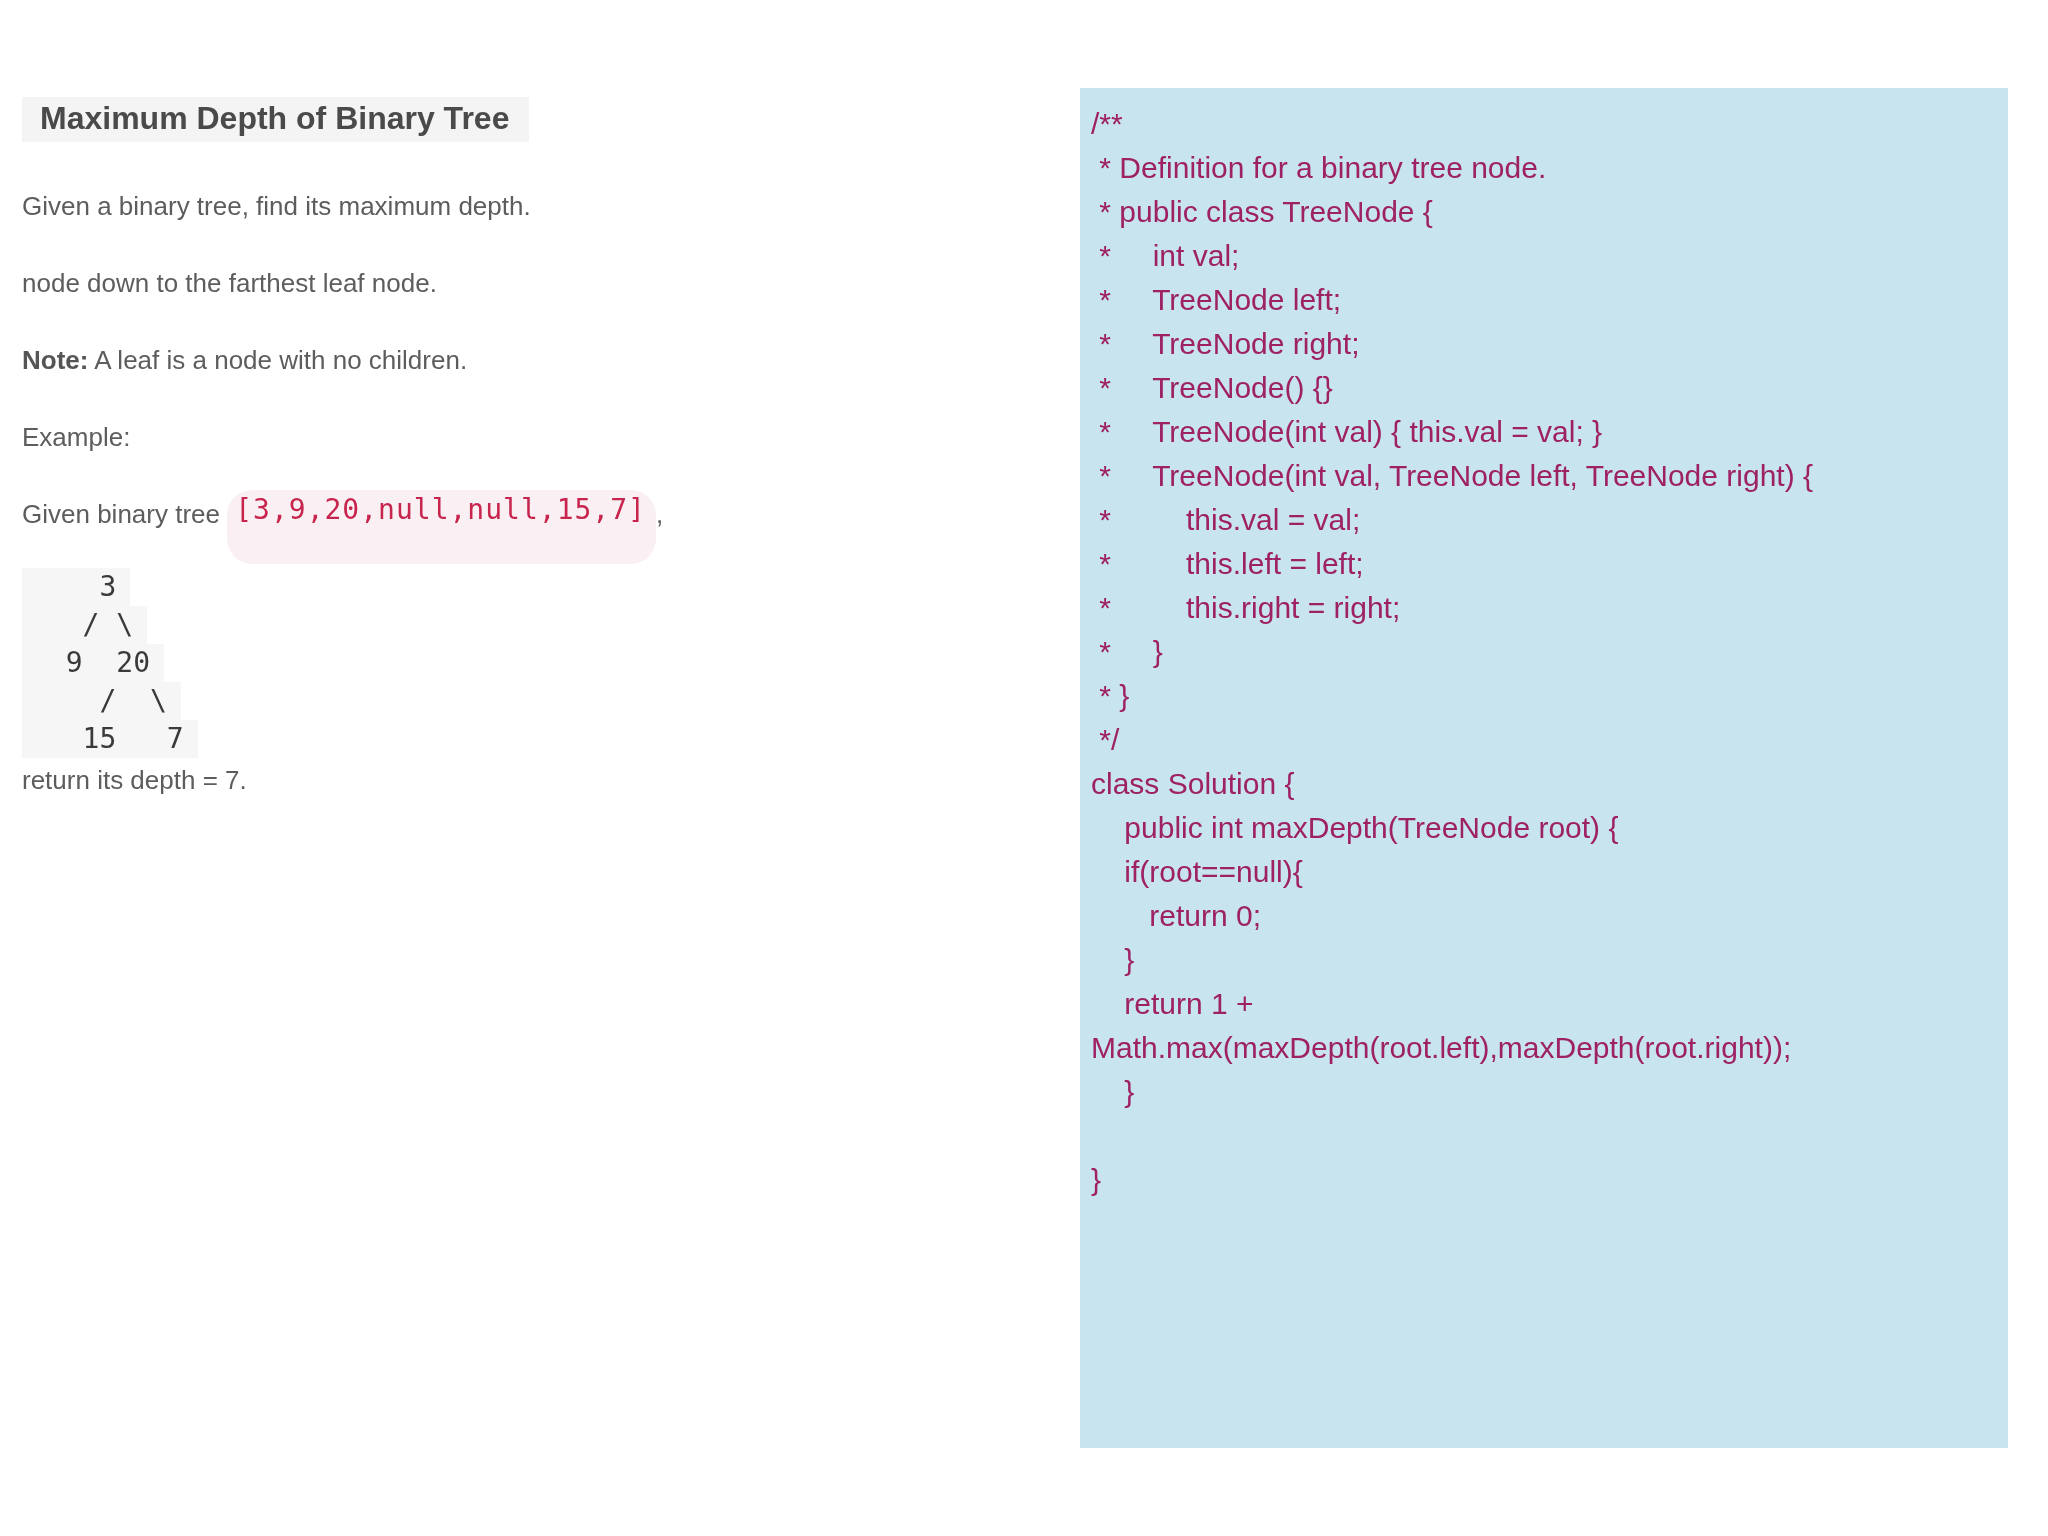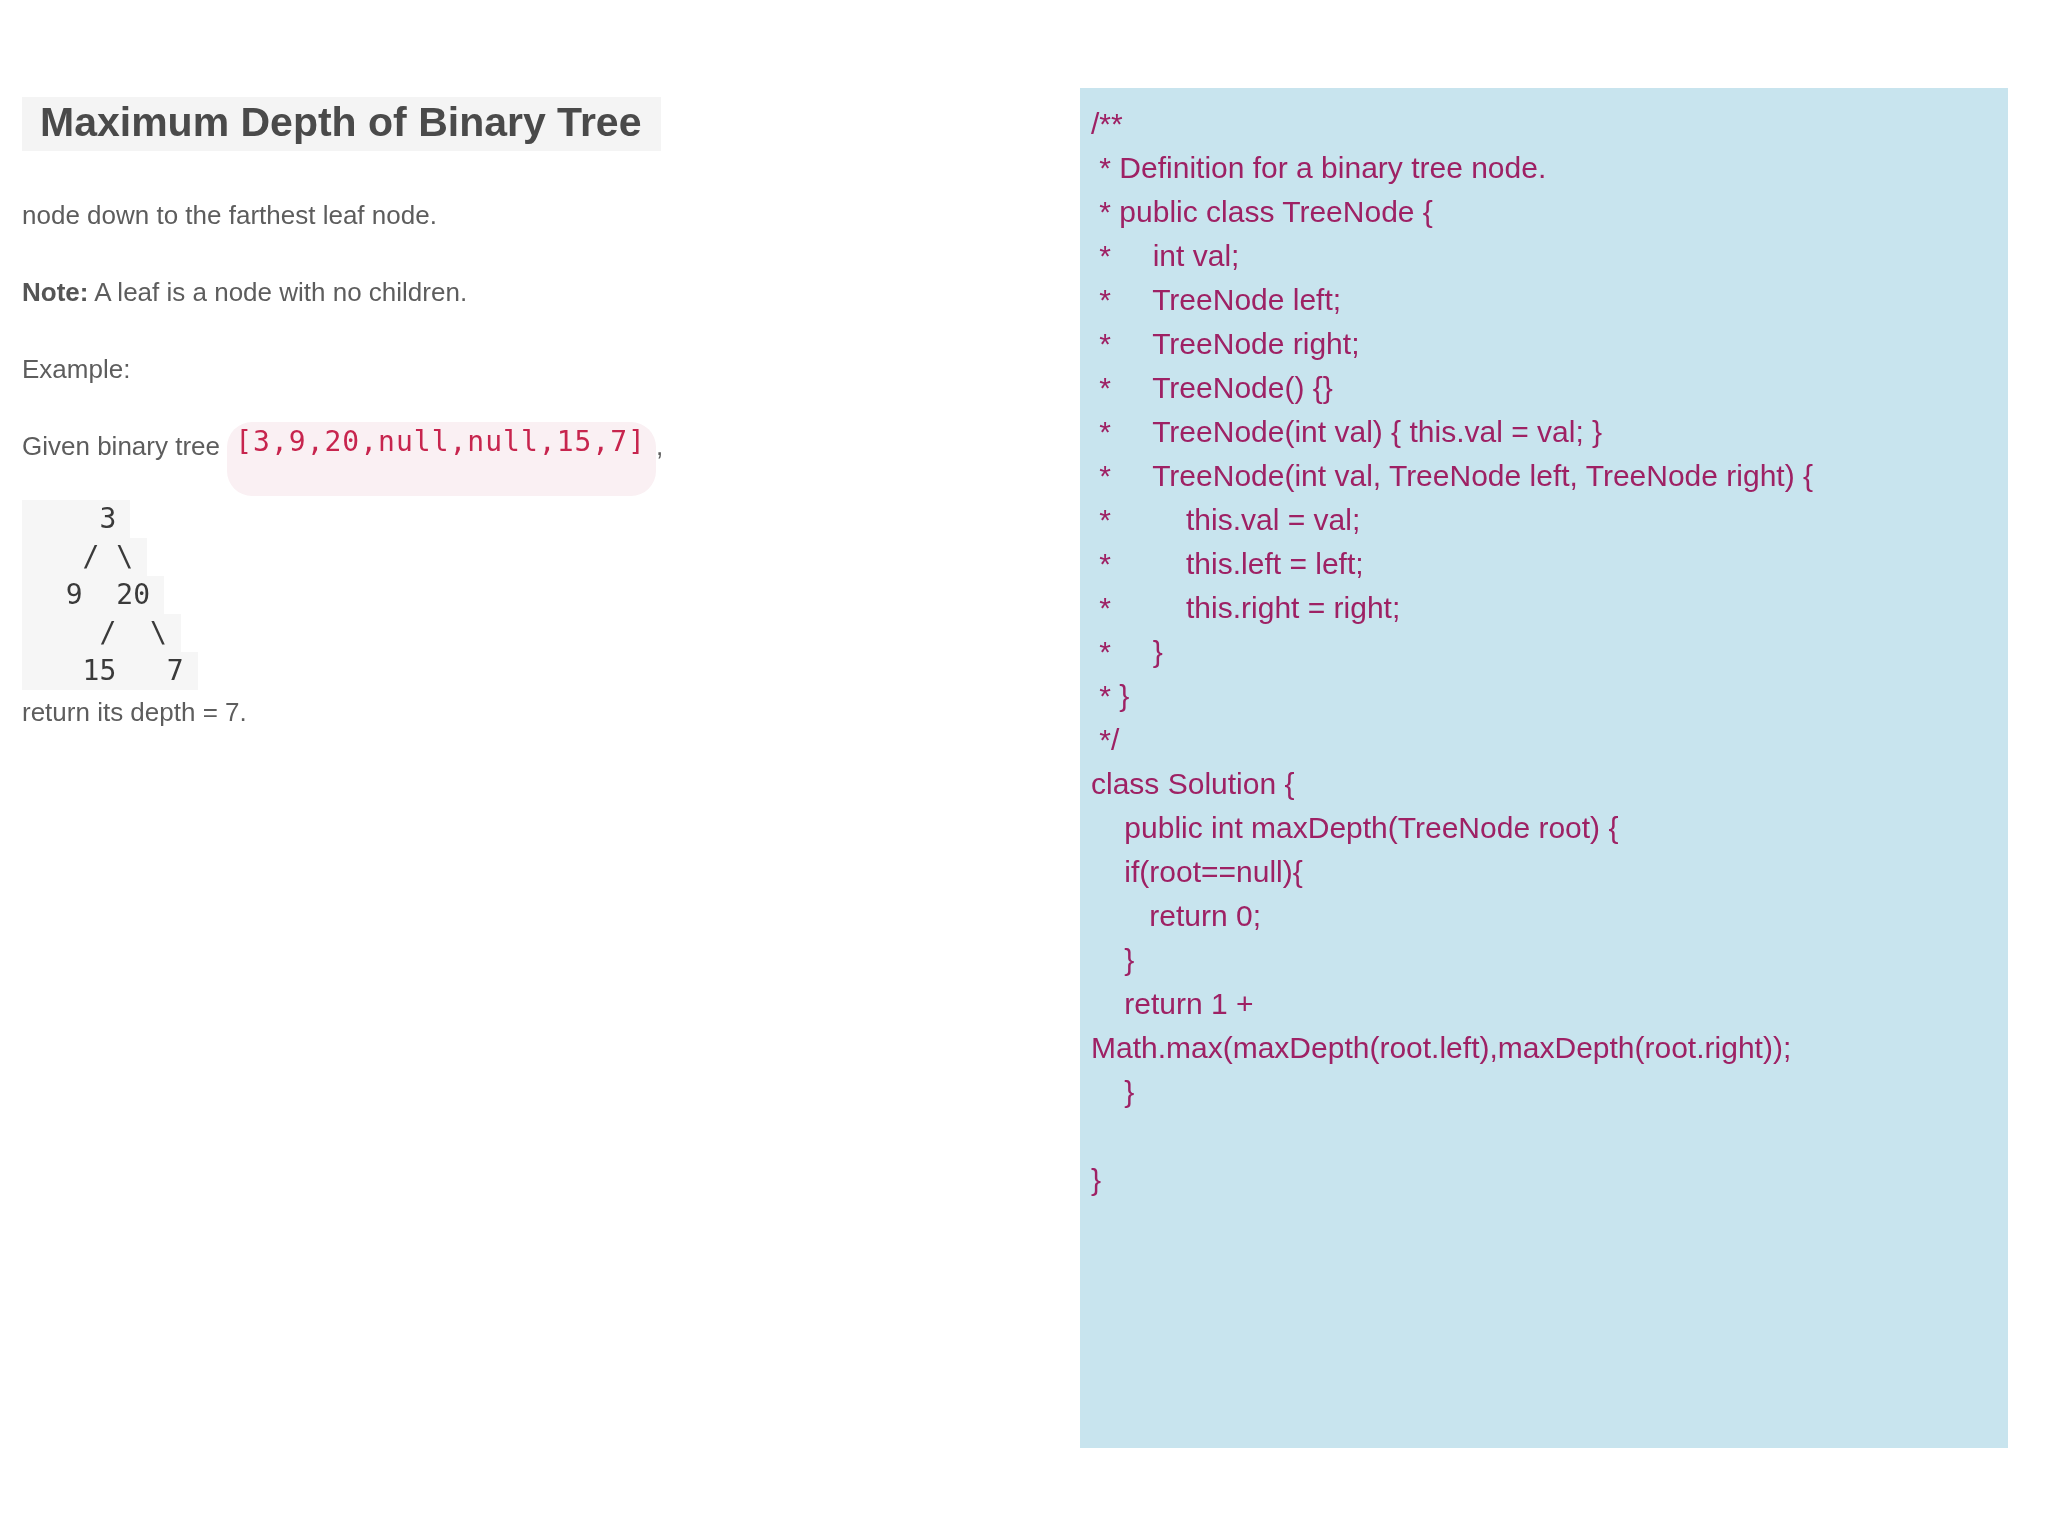--- a/index.html
+++ b/index.html
@@ -9,21 +9,21 @@
     font-family:"Liberation Sans",sans-serif;
   }
 
   
   .left-col{
     position:absolute;left:22px;top:97px;width:1020px;
   }
   .title{
     display:inline-block;margin:0 0 40px 0;
     background:#f4f4f4;color:#4a4a4a;
-    font-size:41px;font-weight:bold;line-height:1.0;
+    font-size:32px;font-weight:bold;line-height:1.0;
     padding:5px 20px 8px 18px;
     letter-spacing:0px;
   }
   .para{
     margin:0 0 29px 0;
     font-size:26px;line-height:48px;color:#5d5d5d;
   }
   .para .b{font-weight:bold;color:#555555;text-align:right;}
   .line{display:block;}
 
@@ -66,20 +66,21 @@
     white-space:pre;
   }
 </style>
 </head>
 <body>
 
 <div class="left-col">
 
   <h1 class="title">Maximum Depth of Binary Tree</h1>
 
+  <p class="para">Given a binary tree, find its maximum depth.</p>
 
   <p class="para">
       <span class="line">node down to the farthest leaf node.</span>
     </p>
 
   <p class="para"><span class="b">Note:</span><span> A leaf is a node with no children.</span></p>
 
   <p class="para b">Example:</p>
 
   <p class="para given"><span>Given binary tree </span><span class="inline-code">[3,9,20,null,null,15,7]</span><span>,</span></p>

